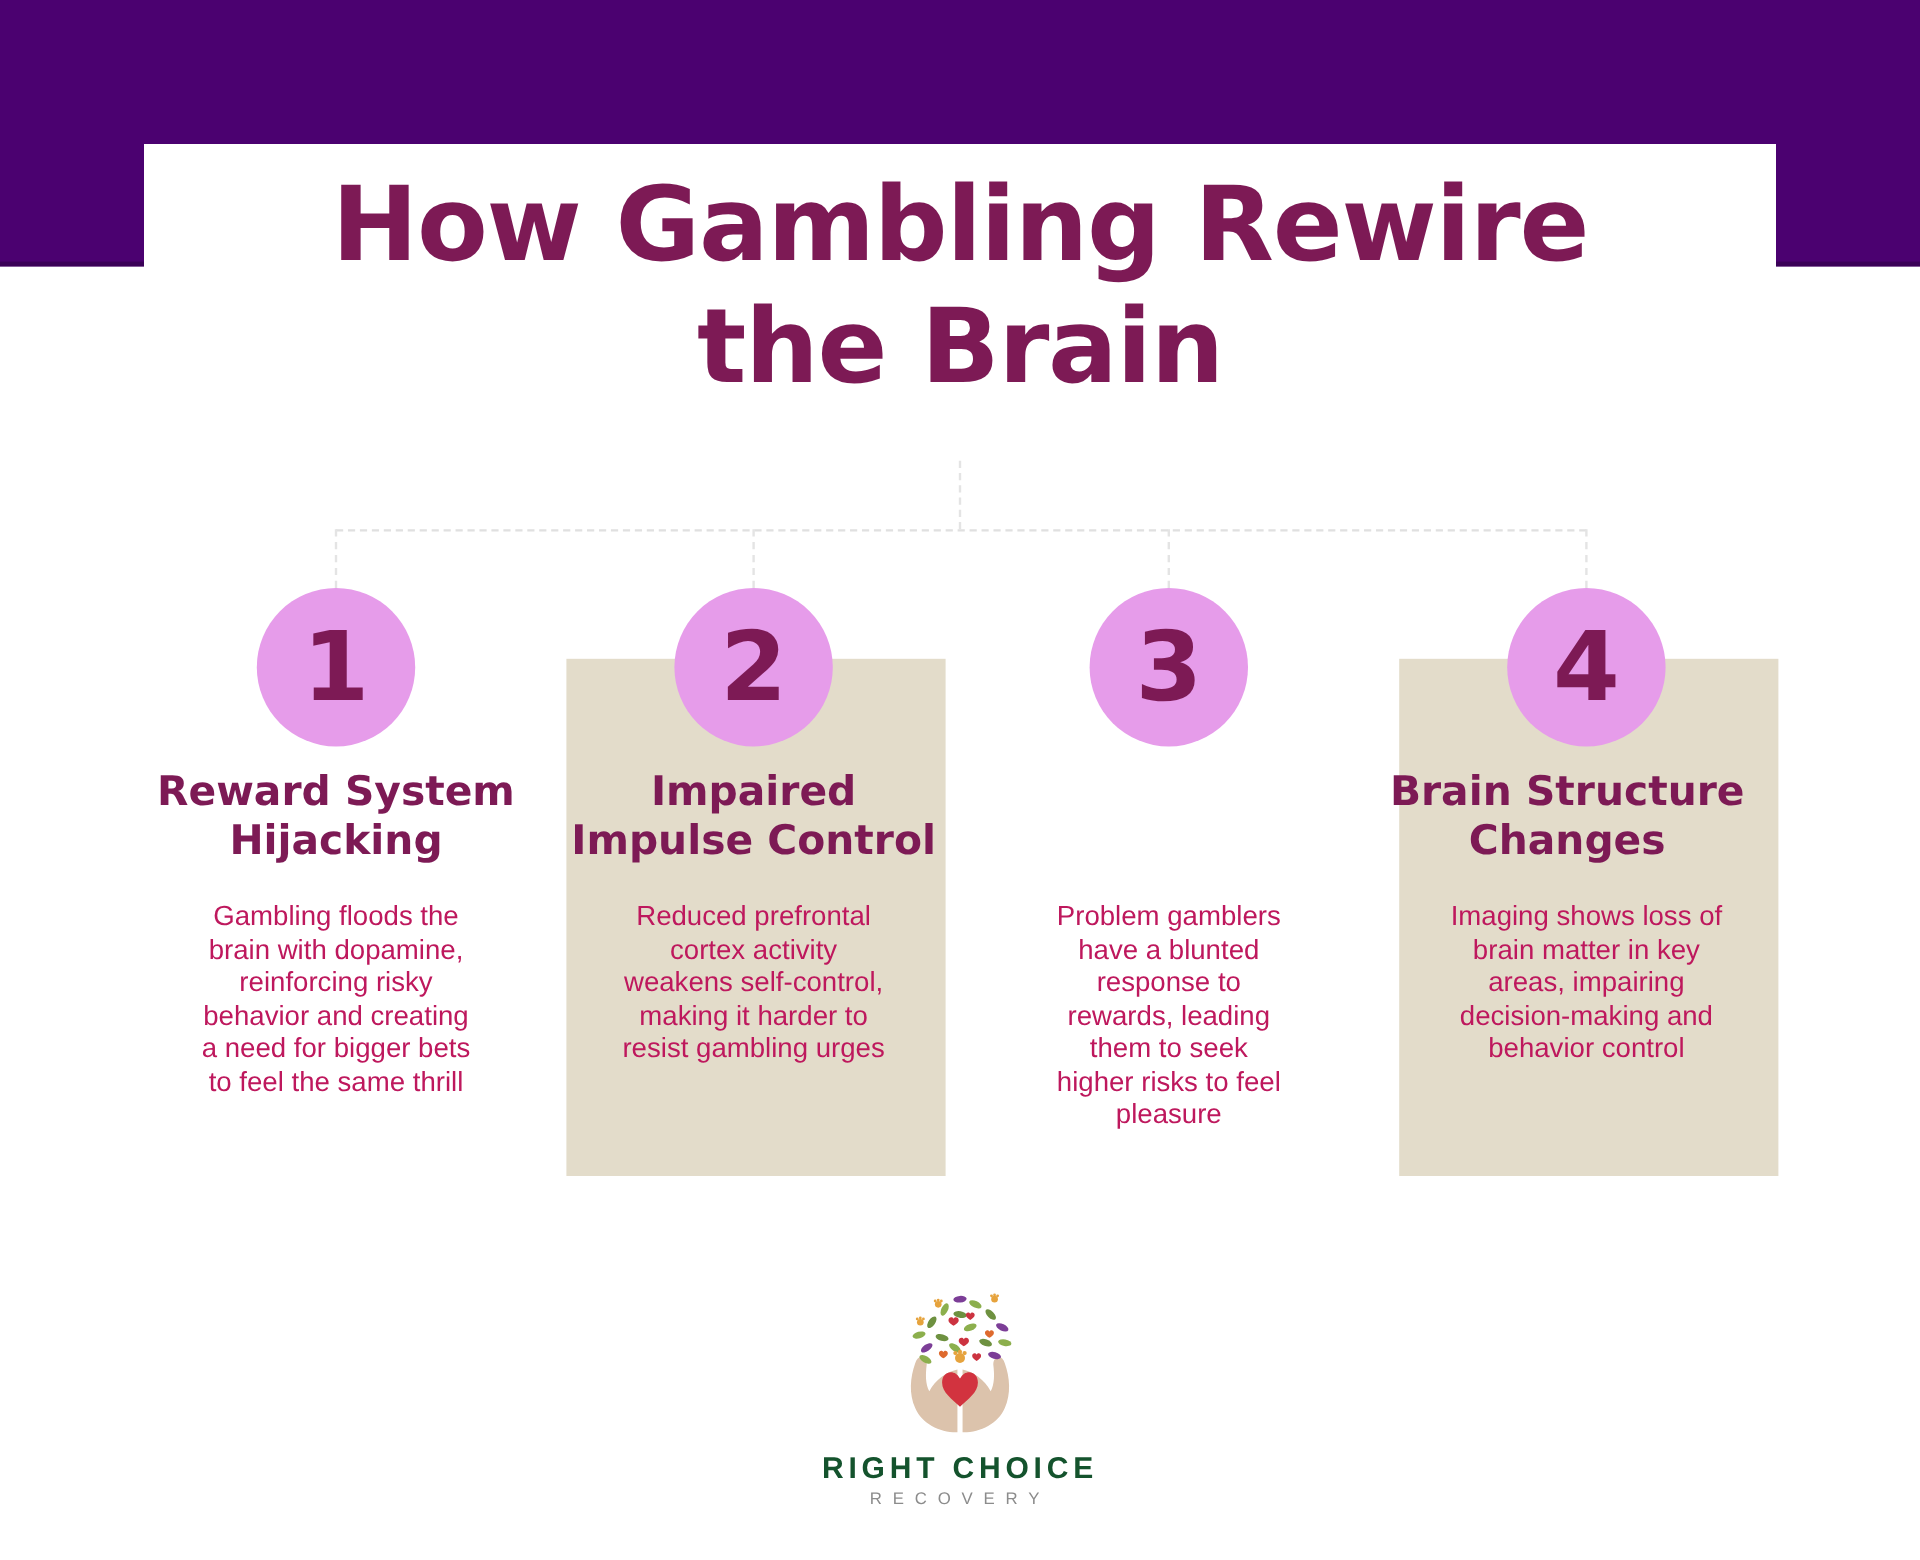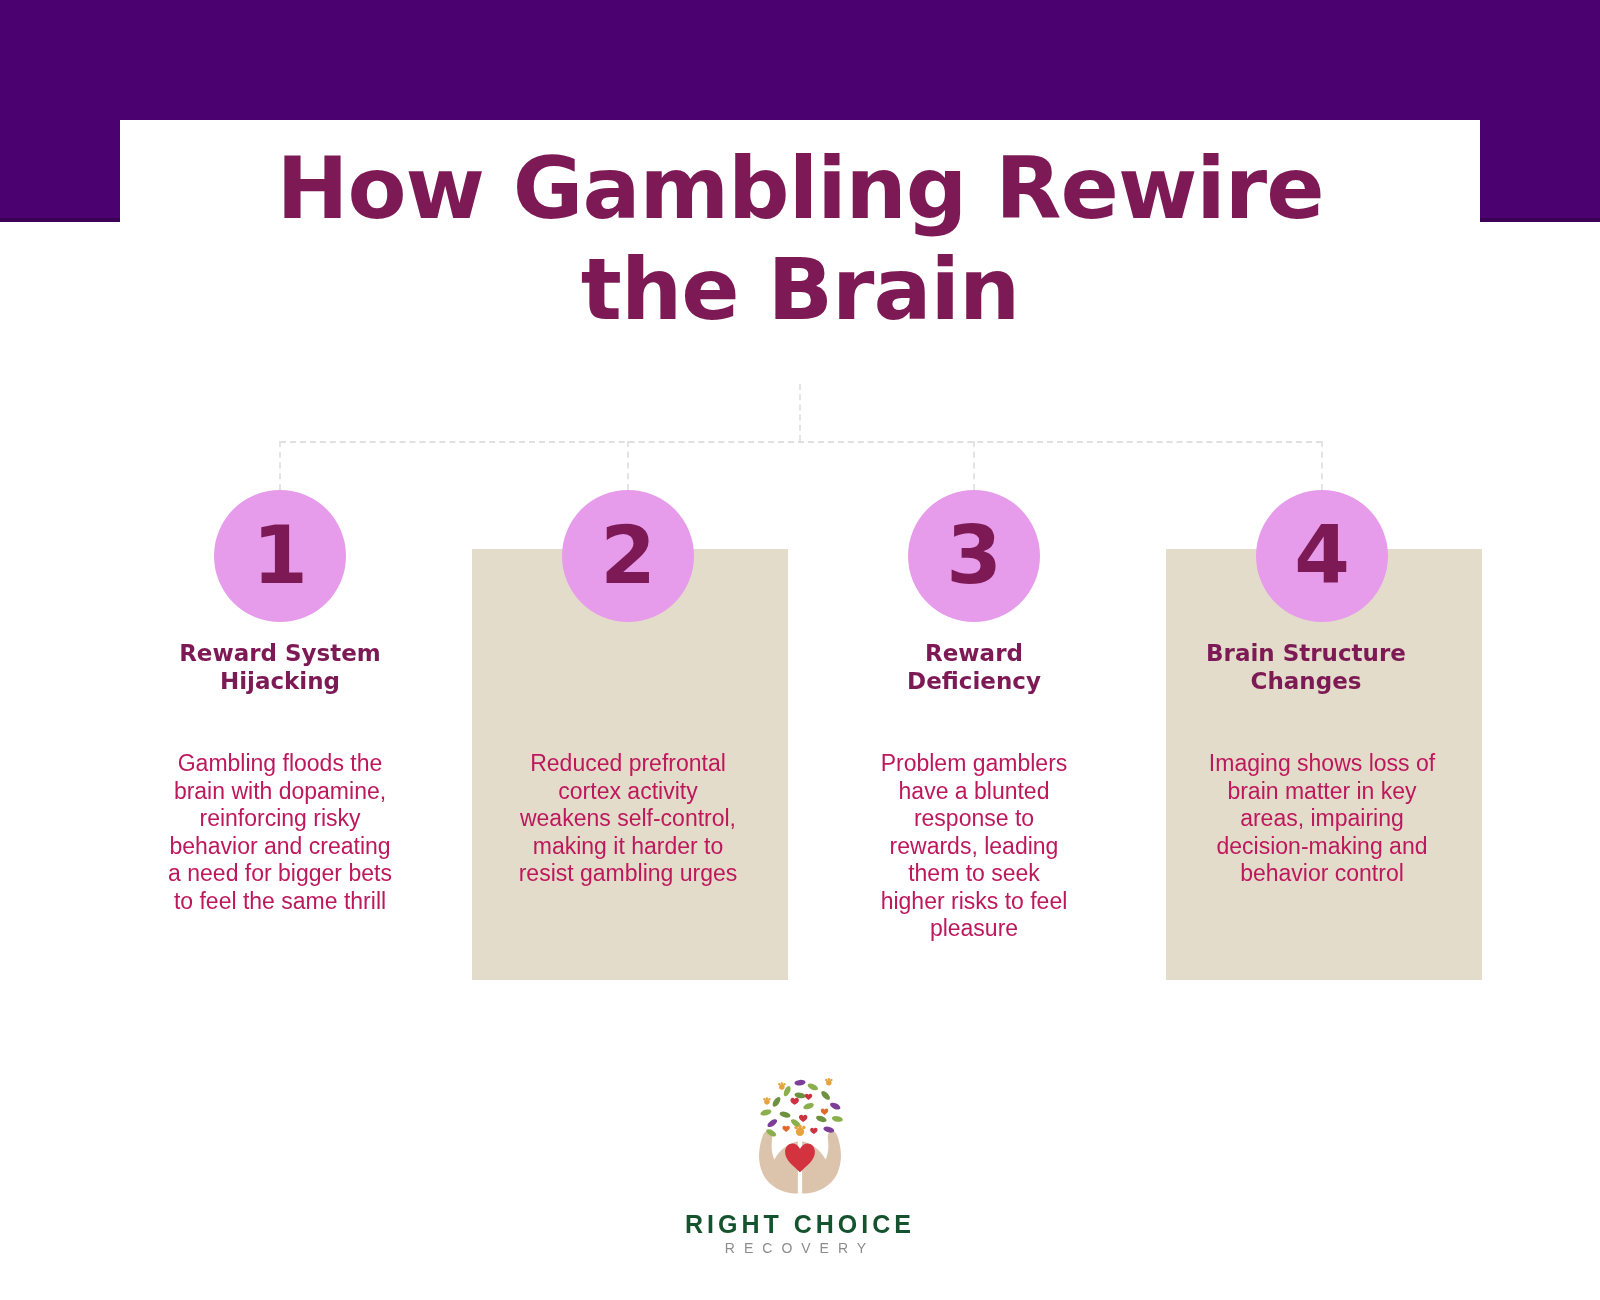--- a/index.html
+++ b/index.html
@@ -29,21 +29,21 @@
   }
   .step-circle span{
     font-family:"DejaVu Sans", sans-serif;font-weight:bold;font-size:80px;color:#7D1A55;
     line-height:1;
   }
   .panel{
     position:absolute;top:549px;width:316px;height:431px;background:#E3DCCA;z-index:1;
   }
   .step-heading{
     position:absolute;top:640px;width:340px;margin:0;text-align:center;z-index:2;
-    font-family:"DejaVu Sans", sans-serif;font-weight:bold;font-size:23px;line-height:1.2;
+    font-family:"DejaVu Sans", sans-serif;font-weight:bold;font-size:34px;line-height:1.2;
     color:#7D1A55;white-space:pre-line;
   }
   .step-body{
     position:absolute;top:750px;width:340px;margin:0;text-align:center;z-index:2;
     font-size:23px;line-height:27.5px;color:#be185d;white-space:pre-line;
     font-family:"Liberation Sans", sans-serif;
   }
   .logo-svg{position:absolute;left:736px;top:1072px;width:128px;height:128px;}
   .brand-name{
     position:absolute;left:0;right:0;top:1206px;margin:4px;text-align:center;
@@ -84,31 +84,31 @@
   <p class="step-body" style="left:110px;">Gambling floods the
 brain with dopamine,
 reinforcing risky
 behavior and creating
 a need for bigger bets
 to feel the same thrill</p>
 
   <div class="step-circle" style="left:562px;">
     <span>2</span>
   </div>
+  <h2 class="step-heading" style="left:458px;">Impaired
+Impulse Control</h2>
   <p class="step-body" style="left:458px;">Reduced prefrontal
 cortex activity
 weakens self-control,
 making it harder to
 resist gambling urges</p>
 
   <div class="step-circle" style="left:908px;">
     <span>3</span>
   </div>
-  <h2 class="step-heading" style="left:804px;">Reward
-Deficiency</h2>
   <p class="step-body" style="left:804px;">Problem gamblers
 have a blunted
 response to
 rewards, leading
 them to seek
 higher risks to feel
 pleasure</p>
 
   <div class="step-circle" style="left:1256px;">
     <span>4</span>

